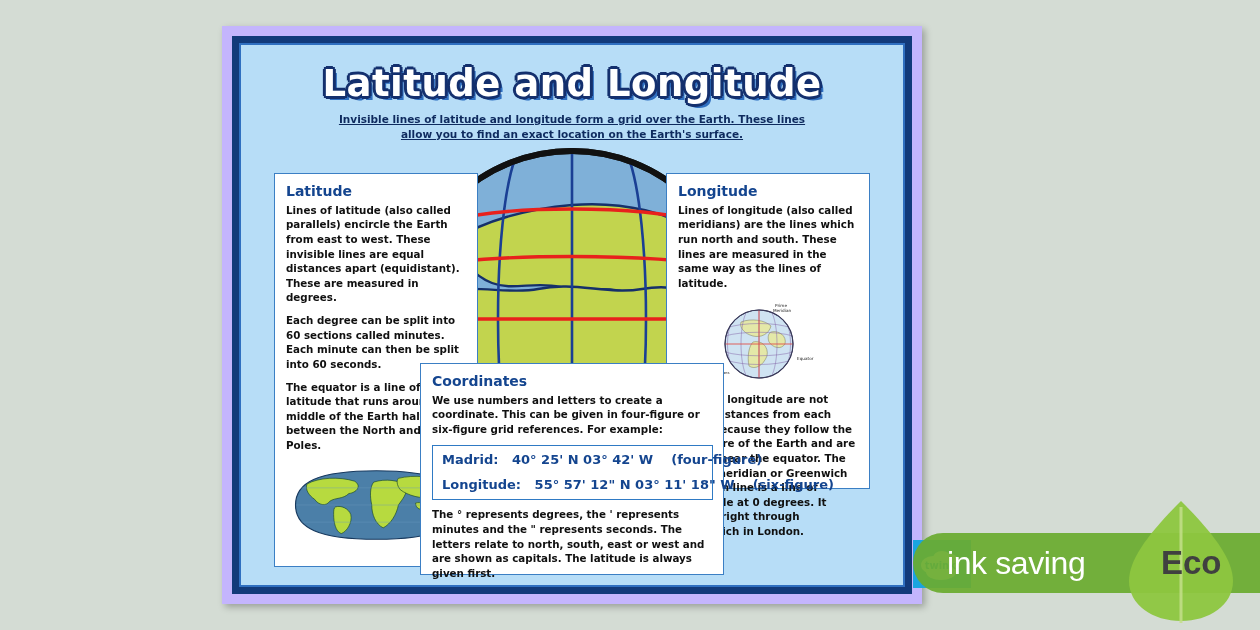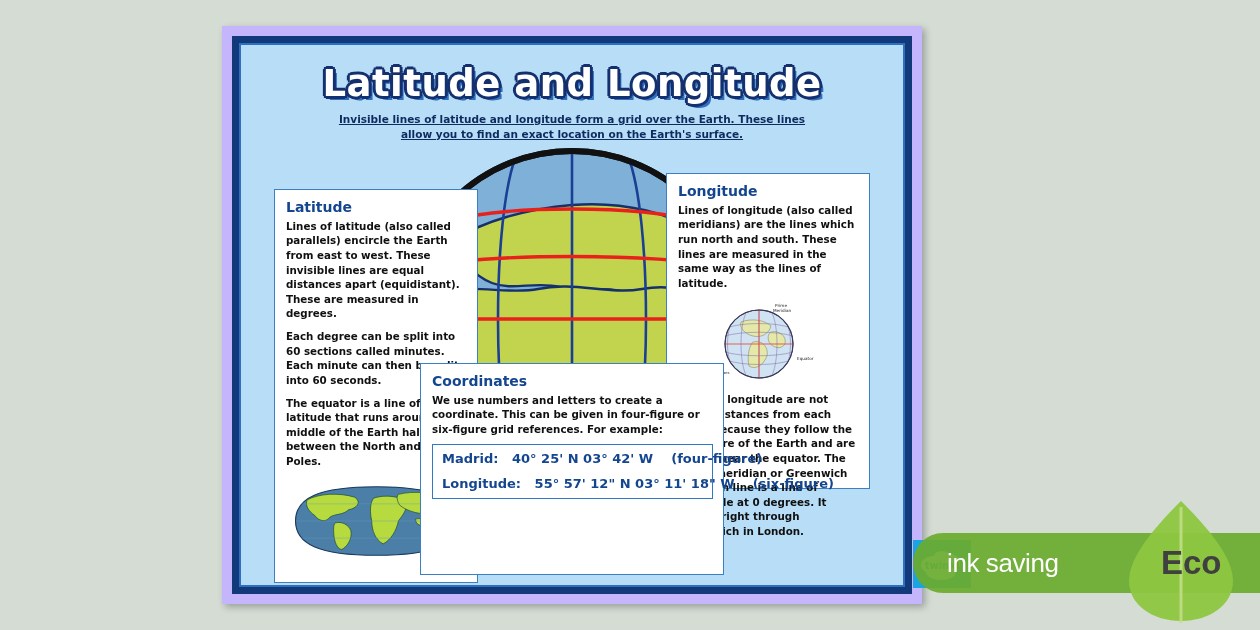--- a/index.html
+++ b/index.html
@@ -112,21 +112,21 @@
     font-size: 10.3px;
     font-weight: 600;
     color: #101010;
     line-height: 1.42;
     margin: 0 0 8px 0;
   }
   .panel p:last-of-type { margin-bottom: 0; }
 
   #panel-latitude {
     left: 33px;
-    top: 144px;
+    top: 128px;
     width: 204px;
     height: 394px;
   }
   #panel-longitude {
     right: 33px;
     top: 128px;
     width: 204px;
     height: 316px;
   }
   #panel-coordinates {
@@ -197,21 +197,21 @@
     left: 208px;
     top: 0px;
     width: 120px;
     height: 128px;
   }
   #eco-text-ink {
     position: absolute;
     left: 34px;
     top: 44px;
     font-family: "Liberation Sans", sans-serif;
-    font-size: 26px;
+    font-size: 32px;
     color: #ffffff;
     letter-spacing: -0.4px;
     line-height: 44px;
     text-align: right;
   }
   #eco-text-eco {
     position: absolute;
     left: 248px;
     top: 44px;
     font-family: Liberation Sans, sans-serif;
@@ -389,20 +389,21 @@
         </div>
         <div class="coordinate-row">
           <span class="coord-city">Longitude:</span>
           &nbsp;
           <span class="coord-value">55° 57' 12" N 03° 11' 18" W</span>
           &nbsp;&nbsp;
           <span class="coord-note">(six-figure)</span>
         </div>
       </div>
 
+      <p>The ° represents degrees, the ' represents minutes and the " represents seconds. The letters relate to north, south, east or west and are shown as capitals. The latitude is always given first.</p>
     </div>
 
   </div>
  </div>
 </div>
 
 <div id="twinkl-logo">
   <svg viewBox="0 0 58 48" width="58" height="48" xmlns="http://www.w3.org/2000/svg">
     <rect x="0" y="0" width="58" height="48" fill="#1ba5e0"></rect>
     <g>

